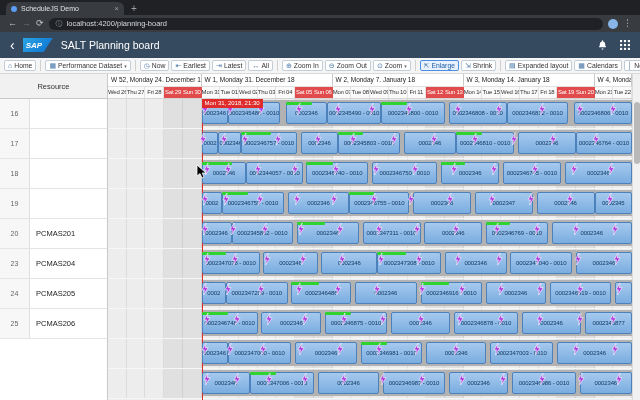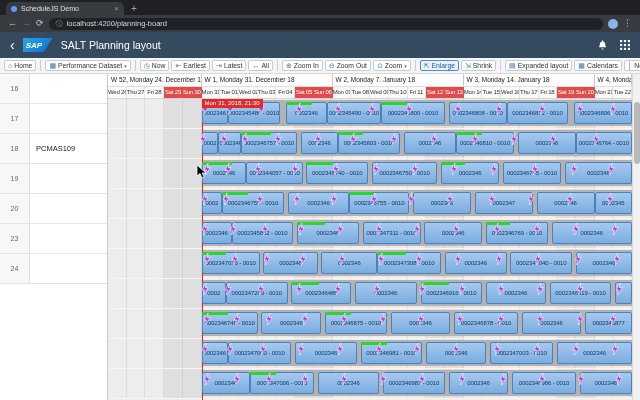--- a/index.html
+++ b/index.html
@@ -93,21 +93,21 @@
     </div>
     <span class="avatar"></span>
     <span class="nav-ic">⋮</span>
   </div>
 
   <div class="appbar">
     <span class="backchev">‹</span>
     <span class="saplogo">
         <span>SAP</span>
       </span>
-    <span class="apptitle">SALT Planning layout</span>
+    <span class="apptitle">SALT Planning board</span>
     <span class="appbar-right">
       <svg width="11" height="11" viewBox="0 0 16 16">
           <path d="M8 14a1.5 1.5 0 0 0 1.5-1.5h-3A1.5 1.5 0 0 0 8 14Zm5-3.5v-1l-1-1V6a4 4 0 0 0-3-3.9V1.5a1 1 0 0 0-2 0v.6A4 4 0 0 0 4 6v2.5l-1 1v1Z" fill="#fff"></path>
         </svg>
       <svg width="10" height="10" viewBox="0 0 12 12">
           <g fill="#fff">
             <rect x="0" y="0" width="2.6" height="2.6"></rect>
             <rect x="4.7" y="0" width="2.6" height="2.6"></rect>
             <rect x="9.4" y="0" width="2.6" height="2.6"></rect>
             <rect x="0" y="4.7" width="2.6" height="2.6"></rect>
@@ -182,42 +182,49 @@
         <span class="tblb">Calendars</span>
       </button>
       <button class="tbtn">
         <span class="tbic">│</span>
         <span class="tblb">Now Line</span>
       </button>
     </div>
 
   <div class="board">
     <div class="leftpanel">
+      <div class="res-header">Resource</div>
       <div>
           <div class="resrow">
             <div class="resnum">16</div>
           </div>
           <div class="resrow">
             <div class="resnum">17</div>
           </div>
           <div class="resrow">
             <div class="resnum">18</div>
-            <div class="resname">PCMAS109</div>
           </div>
           <div class="resrow">
             <div class="resnum">19</div>
           </div>
           <div class="resrow">
             <div class="resnum">20</div>
+            <div class="resname">PCMAS201</div>
           </div>
           <div class="resrow">
             <div class="resnum">23</div>
+            <div class="resname">PCMAS204</div>
           </div>
           <div class="resrow">
             <div class="resnum">24</div>
+            <div class="resname">PCMAS205</div>
+          </div>
+          <div class="resrow">
+            <div class="resnum">25</div>
+            <div class="resname">PCMAS206</div>
           </div>
         </div>
     </div>
     <div class="chart">
       <div class="weekrow">
           <div class="wcell" style="width: 17.8571%;">W 52, Monday 24. December 18</div>
           <div class="wcell" style="width: 25%;">W 1, Monday 31. December 18</div>
           <div class="wcell" style="width: 25%;">W 2, Monday 7. January 18</div>
           <div class="wcell" style="width: 25%;">W 3, Monday 14. January 18</div>
           <div class="wcell" style="width: 7.14286%;">W 4, Monday 21. January 18</div>

